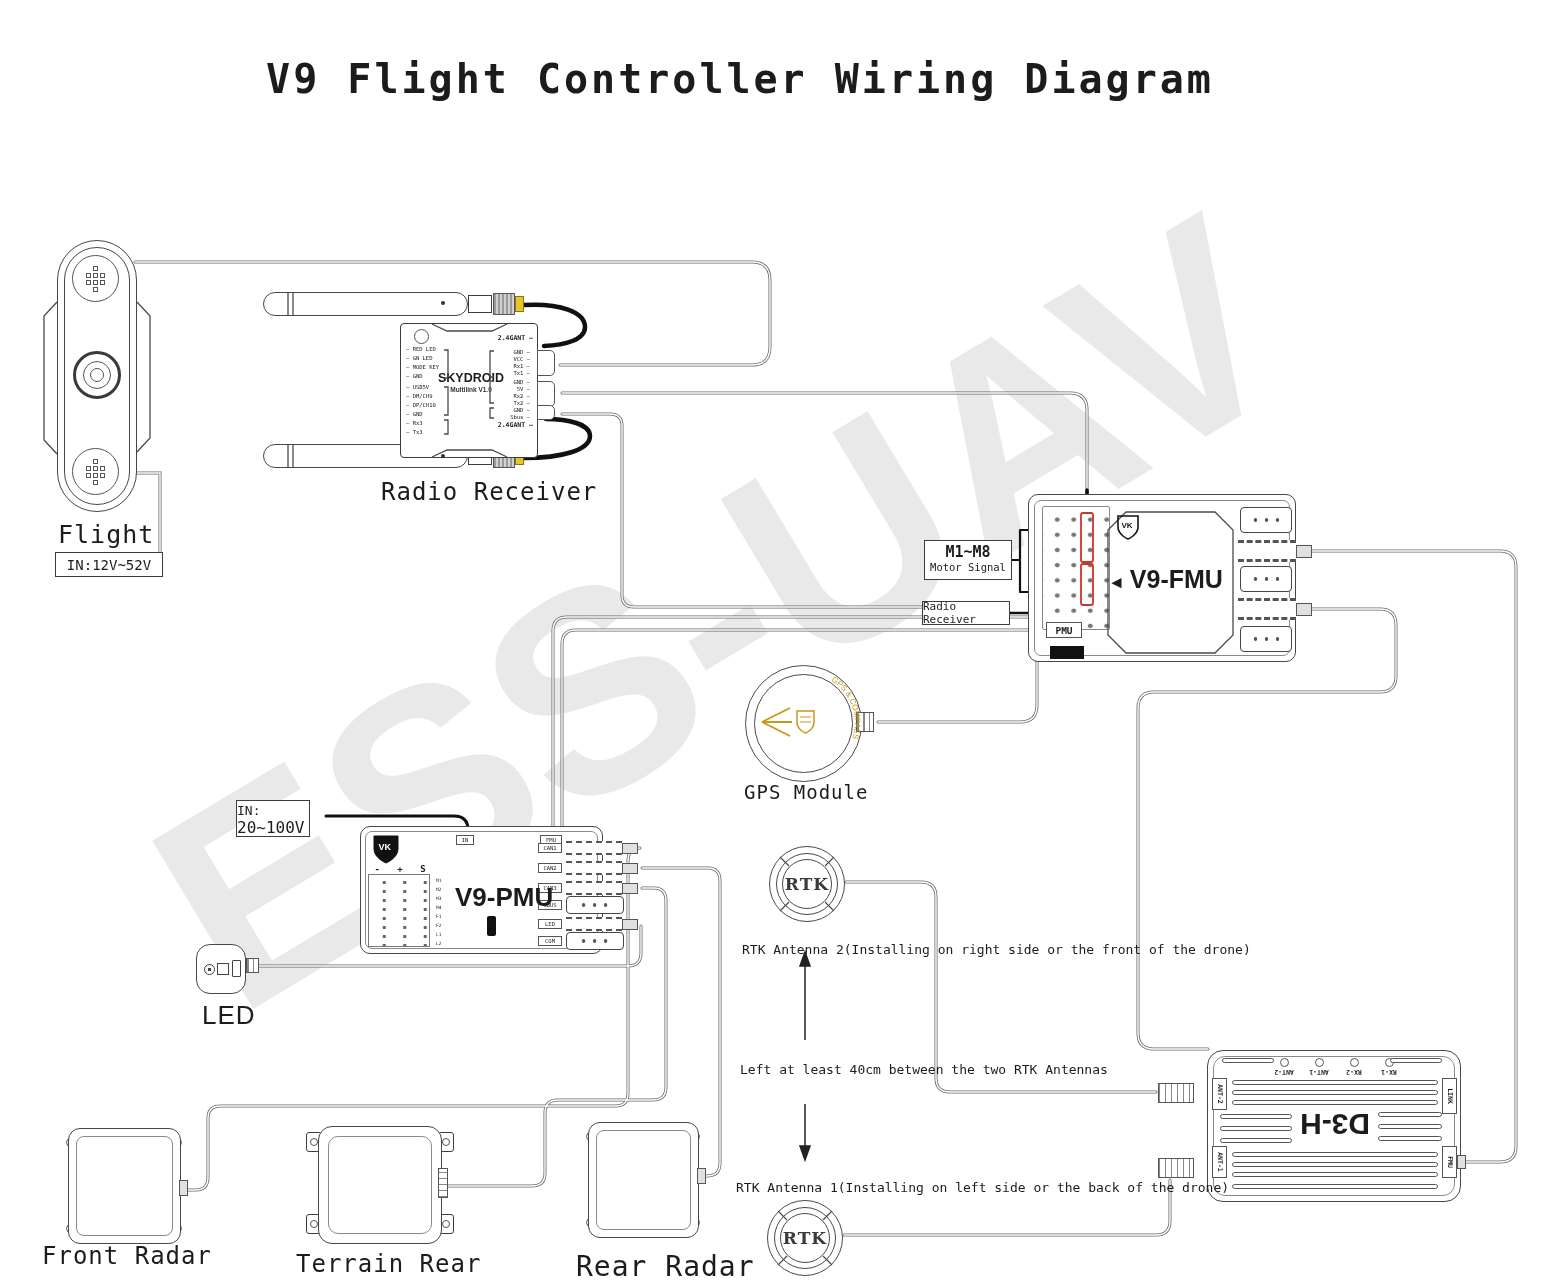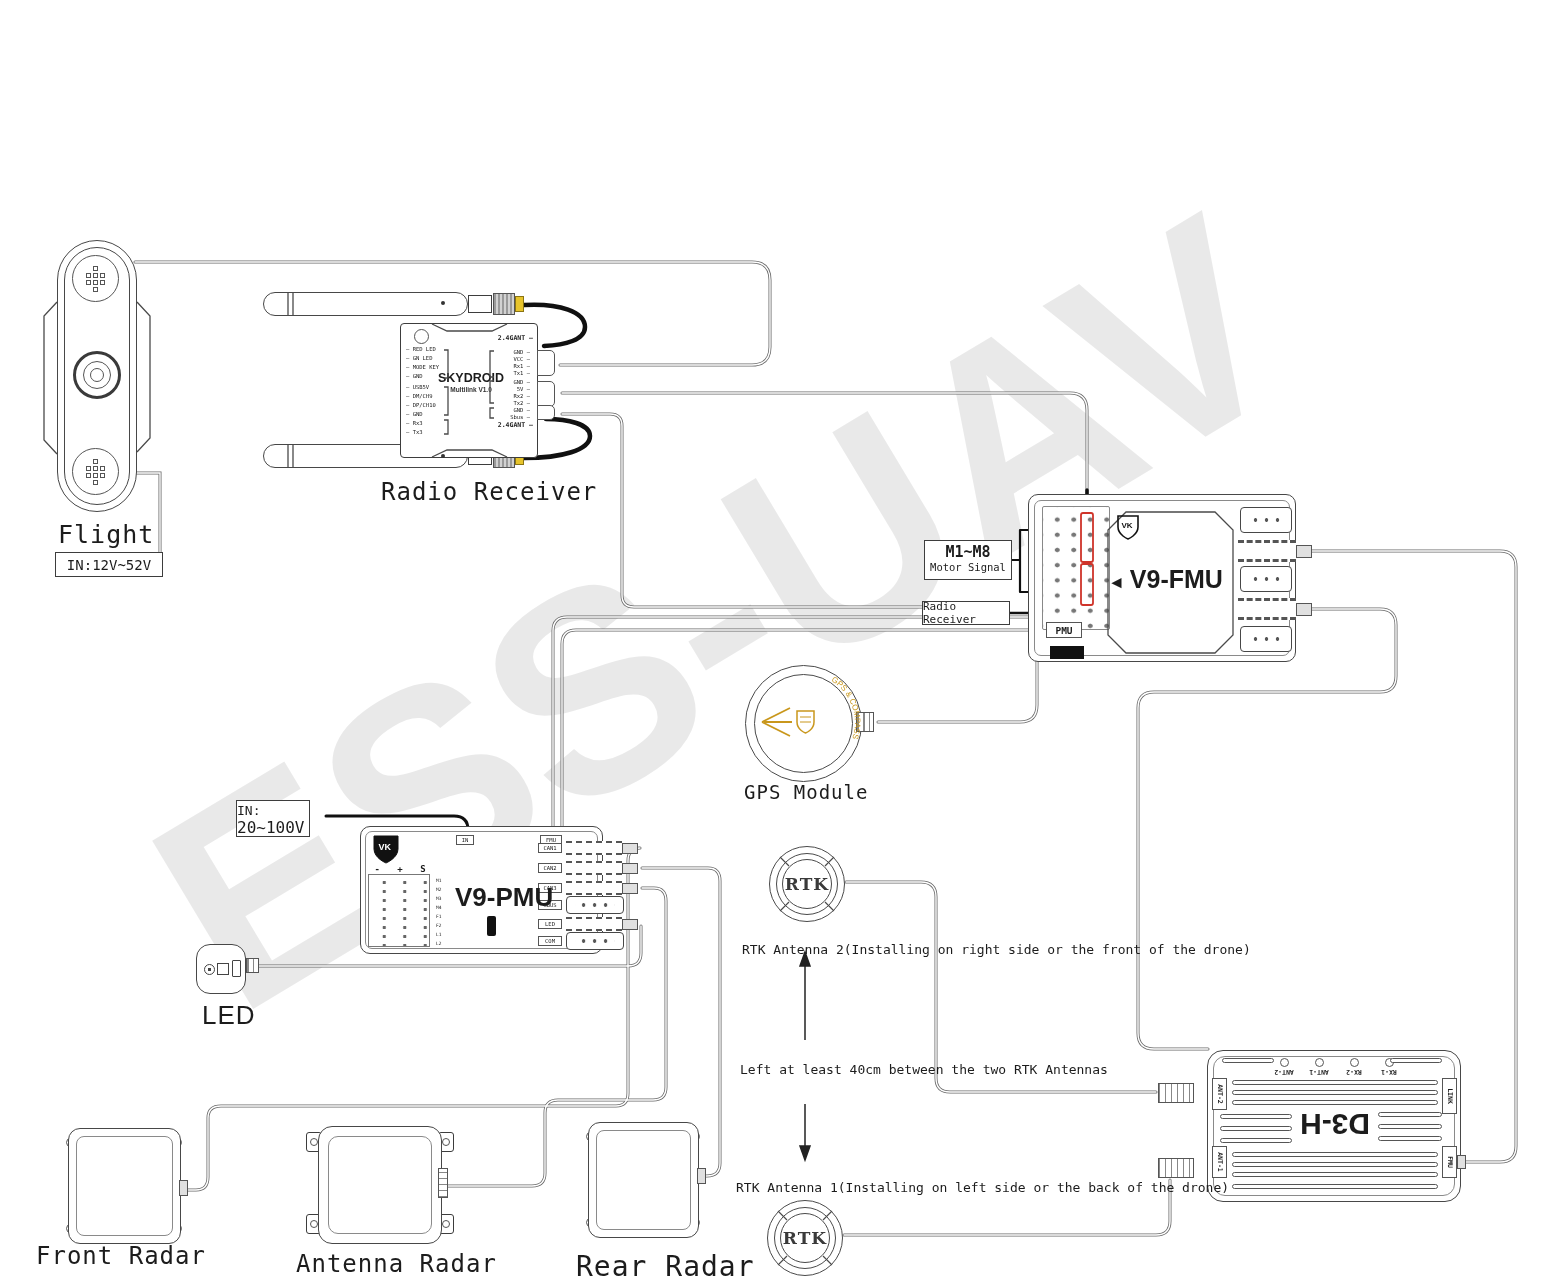--- a/index.html
+++ b/index.html
@@ -346,48 +346,49 @@
   <div class="comp ridge" style="left:1158px;top:1158px;width:36px;height:20px"></div>
   <div class="comp gplug" style="left:1457px;top:1155px;width:9px;height:14px"></div>
 
   <div class="comp module" style="left:68px;top:1128px;width:113px;height:116px;border-radius:12px"></div>
   <div class="comp inner" style="left:76px;top:1136px;width:97px;height:100px;border-radius:8px"></div>
   <div class="screw" style="left:66px;top:1138px;width:9px;height:9px"></div>
   <div class="screw" style="left:173px;top:1138px;width:9px;height:9px"></div>
   <div class="screw" style="left:66px;top:1224px;width:9px;height:9px"></div>
   <div class="screw" style="left:173px;top:1224px;width:9px;height:9px"></div>
   <div class="comp gplug" style="left:179px;top:1180px;width:9px;height:16px"></div>
-  <div class="txt lbl" style="left:36px;top:1242px;font-size:24px">Front Radar</div>
+  <div class="txt lbl" style="left:42px;top:1242px;font-size:24px">Front Radar</div>
 
   <div class="comp box" style="left:306px;top:1132px;width:16px;height:20px;border-radius:3px">
       <div class="screw" style="left:3px;top:5px;width:8px;height:8px"></div>
     </div>
   <div class="comp box" style="left:438px;top:1132px;width:16px;height:20px;border-radius:3px">
       <div class="screw" style="left:3px;top:5px;width:8px;height:8px"></div>
     </div>
   <div class="comp box" style="left:306px;top:1214px;width:16px;height:20px;border-radius:3px">
       <div class="screw" style="left:3px;top:5px;width:8px;height:8px"></div>
     </div>
   <div class="comp box" style="left:438px;top:1214px;width:16px;height:20px;border-radius:3px">
       <div class="screw" style="left:3px;top:5px;width:8px;height:8px"></div>
     </div>
   <div class="comp module" style="left:318px;top:1126px;width:124px;height:118px;border-radius:14px"></div>
   <div class="comp inner" style="left:328px;top:1136px;width:104px;height:98px;border-radius:10px"></div>
   <div class="comp vridge" style="left:438px;top:1168px;width:10px;height:30px"></div>
-  <div class="txt lbl" style="left:296px;top:1250px;font-size:24px">Antenna Radar</div>
+  <div class="txt lbl" style="left:296px;top:1250px;font-size:24px">Terrain Rear</div>
 
   <div class="comp module" style="left:588px;top:1122px;width:111px;height:116px;border-radius:12px"></div>
   <div class="comp inner" style="left:596px;top:1130px;width:95px;height:100px;border-radius:8px"></div>
   <div class="screw" style="left:586px;top:1132px;width:9px;height:9px"></div>
   <div class="screw" style="left:691px;top:1132px;width:9px;height:9px"></div>
   <div class="screw" style="left:586px;top:1218px;width:9px;height:9px"></div>
   <div class="screw" style="left:691px;top:1218px;width:9px;height:9px"></div>
   <div class="comp gplug" style="left:697px;top:1168px;width:9px;height:16px"></div>
   <div class="txt lbl" style="left:576px;top:1250px;font-size:28px">Rear Radar</div>
 
+  <div class="txt" style="left:0;top:56px;width:1480px;text-align:center;font-size:40px;font-weight:bold;letter-spacing:3px">V9 Flight Controller Wiring Diagram</div>
 
   <svg id="decor" width="1556" height="1280">
     <defs>
         <path id="gpsArc" d="M 831 681 A 48 48 0 0 1 831 764" fill="none"></path>
       </defs>
     <g fill="none" stroke="#4a4a4a" stroke-width="1.3">
 
       <path d="M57,302 L44,316 V440 L57,454 M137,302 L150,316 V438 L137,452"></path>
 
       <path d="M432,324 L447,331 H492 L507,324 M432,457 L447,450 H492 L507,457"></path>

